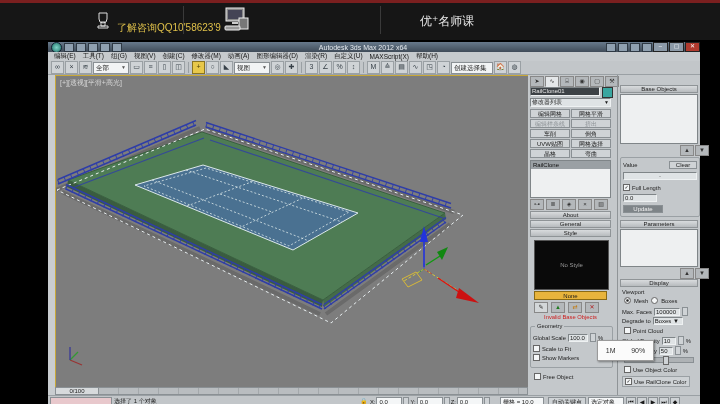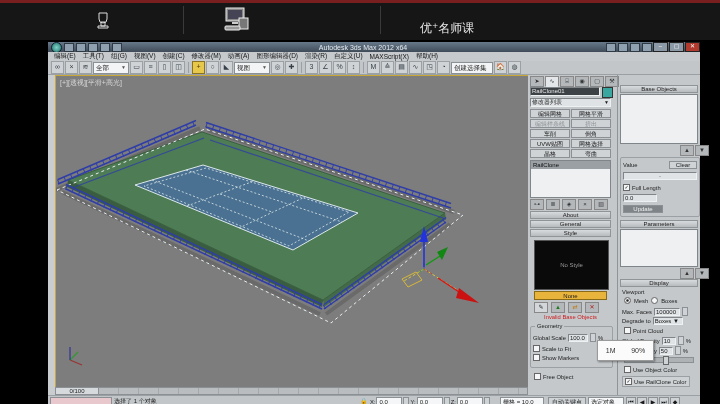--- a/index.html
+++ b/index.html
@@ -90,32 +90,33 @@
 
 <div id="stage">
 
   <div id="banner" class="abs">
     <div class="abs redstrip"></div>
     <div class="abs" style="left:95px;top:10px;width:16px;height:20px;">
       <svg width="16" height="20">
           <path d="M4 3 h8 v6 a4 4 0 0 1 -8 0 z M6 12 h4 v4 h-4 z M3 16 h10 v2 h-10 z" fill="none" stroke="#ddd" stroke-width="1"></path>
         </svg>
     </div>
+    <div class="abs bline2" style="left:117px;top:21px;">了解咨询QQ10'58623'9</div>
     <div class="abs bdiv" style="left:183px;"></div>
     <div class="abs" style="left:224px;top:6px;width:26px;height:26px;">
       <svg width="26" height="26">
           <rect x="2" y="2" width="18" height="13" fill="#888" stroke="#eee"></rect>
           <rect x="4" y="4" width="14" height="9" fill="#445"></rect>
           <rect x="8" y="16" width="6" height="2" fill="#ccc"></rect>
           <rect x="15" y="12" width="9" height="11" fill="#777" stroke="#eee"></rect>
           <rect x="1" y="20" width="15" height="4" rx="1" fill="#999" stroke="#eee"></rect>
         </svg>
     </div>
     <div class="abs bdiv" style="left:380px;"></div>
-    <div class="abs bright" style="left:420px;top:13px;margin-top:7px;">优⁺名师课</div>
+    <div class="abs bright" style="left:420px;top:13px;">优⁺名师课</div>
   </div>
 
   <div class="abs blackpane" style="left:0;top:40px;width:48px;height:364px;"></div>
   <div class="abs blackpane" style="left:700px;top:40px;width:20px;height:364px;"></div>
 
   <div id="maxwin" class="abs">
 
     <div id="titlebar" class="abs">
       <div style="width:9px;height:9px;border-radius:50%;background:radial-gradient(#7fd4c8,#1d6e66);margin-left:3px;border:1px solid #123;"></div>
       <div class="qai"></div>

